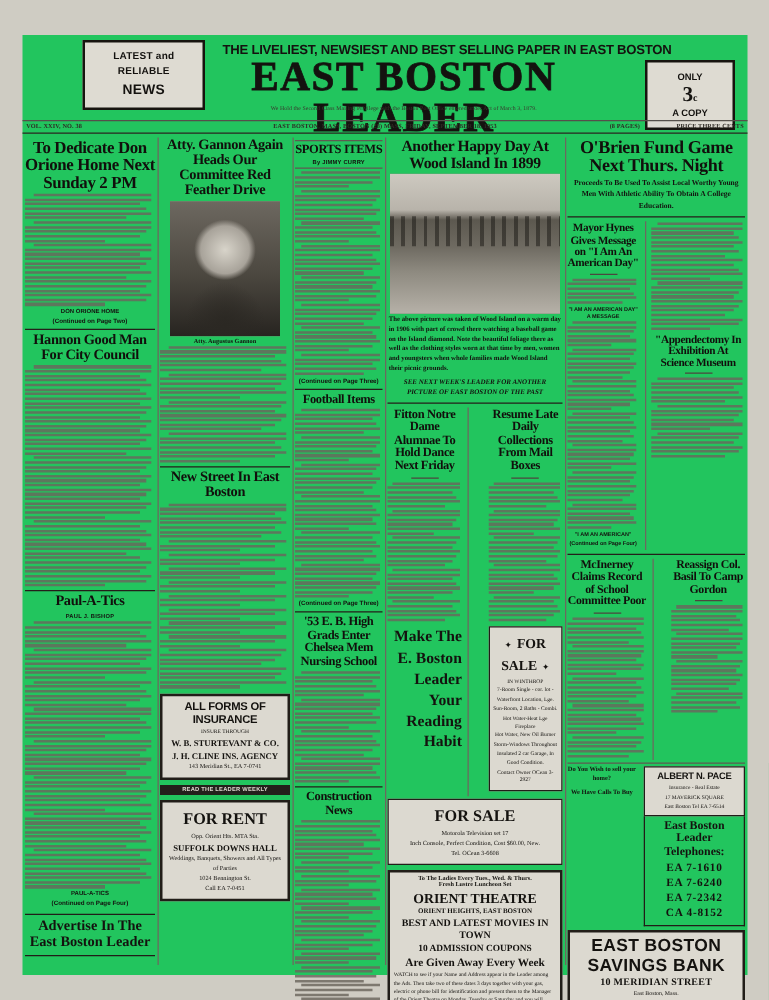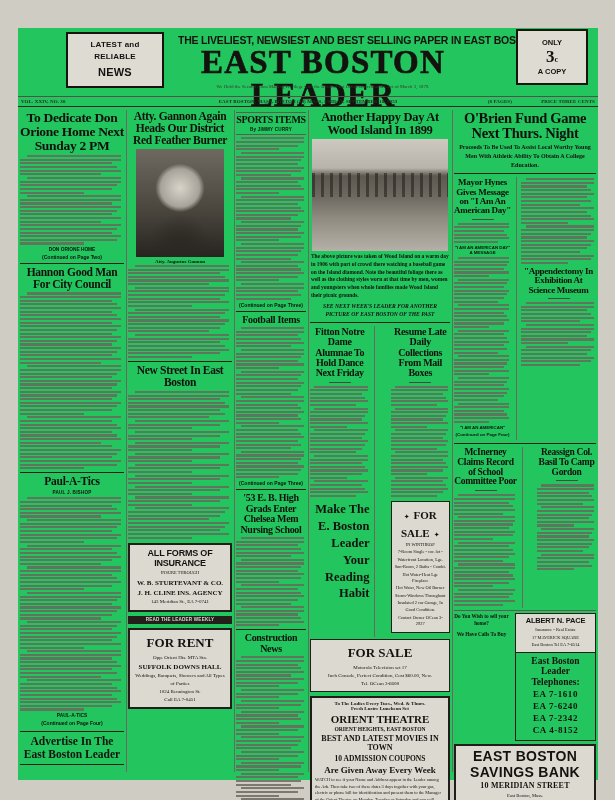--- a/index.html
+++ b/index.html
@@ -23,21 +23,21 @@
   .masthead { position:relative; height:68px; }
   .badge-left {
     position:absolute; left:48px; top:4px; width:98px; height:56px;
     border:2px solid #17140f; background:#dedbd2;
     display:flex; flex-direction:column; justify-content:center; align-items:center;
     font-family:"Liberation Sans", sans-serif; font-weight:bold;
   }
   .badge-left div { font-size:8px; letter-spacing:.2px; line-height:1.55; }
   .badge-left div.big { font-size:11px; }
   .badge-right {
-    position:absolute; right:10px; top:1px; width:72px; height:56px;
+    position:absolute; right:10px; top:20px; width:72px; height:56px;
     border:2px solid #17140f; background:#dedbd2;
     display:flex; flex-direction:column; justify-content:center; align-items:center;
     font-family:"Liberation Sans", sans-serif; font-weight:bold;
   }
   .badge-right .only { font-size:7.5px; }
   .badge-right .price { font-size:17px; font-family:"Liberation Serif", serif; }
   .badge-right .price sub { font-size:8px; vertical-align:baseline; }
   .badge-right .copy { font-size:7.5px; }
   .kicker {
     position:absolute; left:160px; top:6px; width:290px;
@@ -384,21 +384,21 @@
               <i class="s5"></i>
       </div>
       <div class="subhead">PAUL-A-TICS</div>
       <div class="jump">(Continued on Page Four)</div>
       <div class="house-ad">Advertise In The East Boston Leader</div>
     </div>
 
     <div class="vrule"></div>
 
     <div class="col" style="flex:0 0 104px">
-      <div class="hl hl-lg">Atty. Gannon Again Heads Our District Red Feather Burner</div>
+      <div class="hl hl-lg">Atty. Gannon Again Heads Our Committee Red Feather Drive</div>
       <div class="photo portrait" style="height:108px;margin:2px 8px 0"></div>
       <div class="caption">Atty. Augustus Gannon</div>
       <div class="txt">
         <i class="s3 ind"></i>
               <i class="s1"></i>
               <i class="s2"></i>
               <i class="s3"></i>
               <i class="s1"></i>
               <i class="s4"></i>
         <i class="s2 ind"></i>

